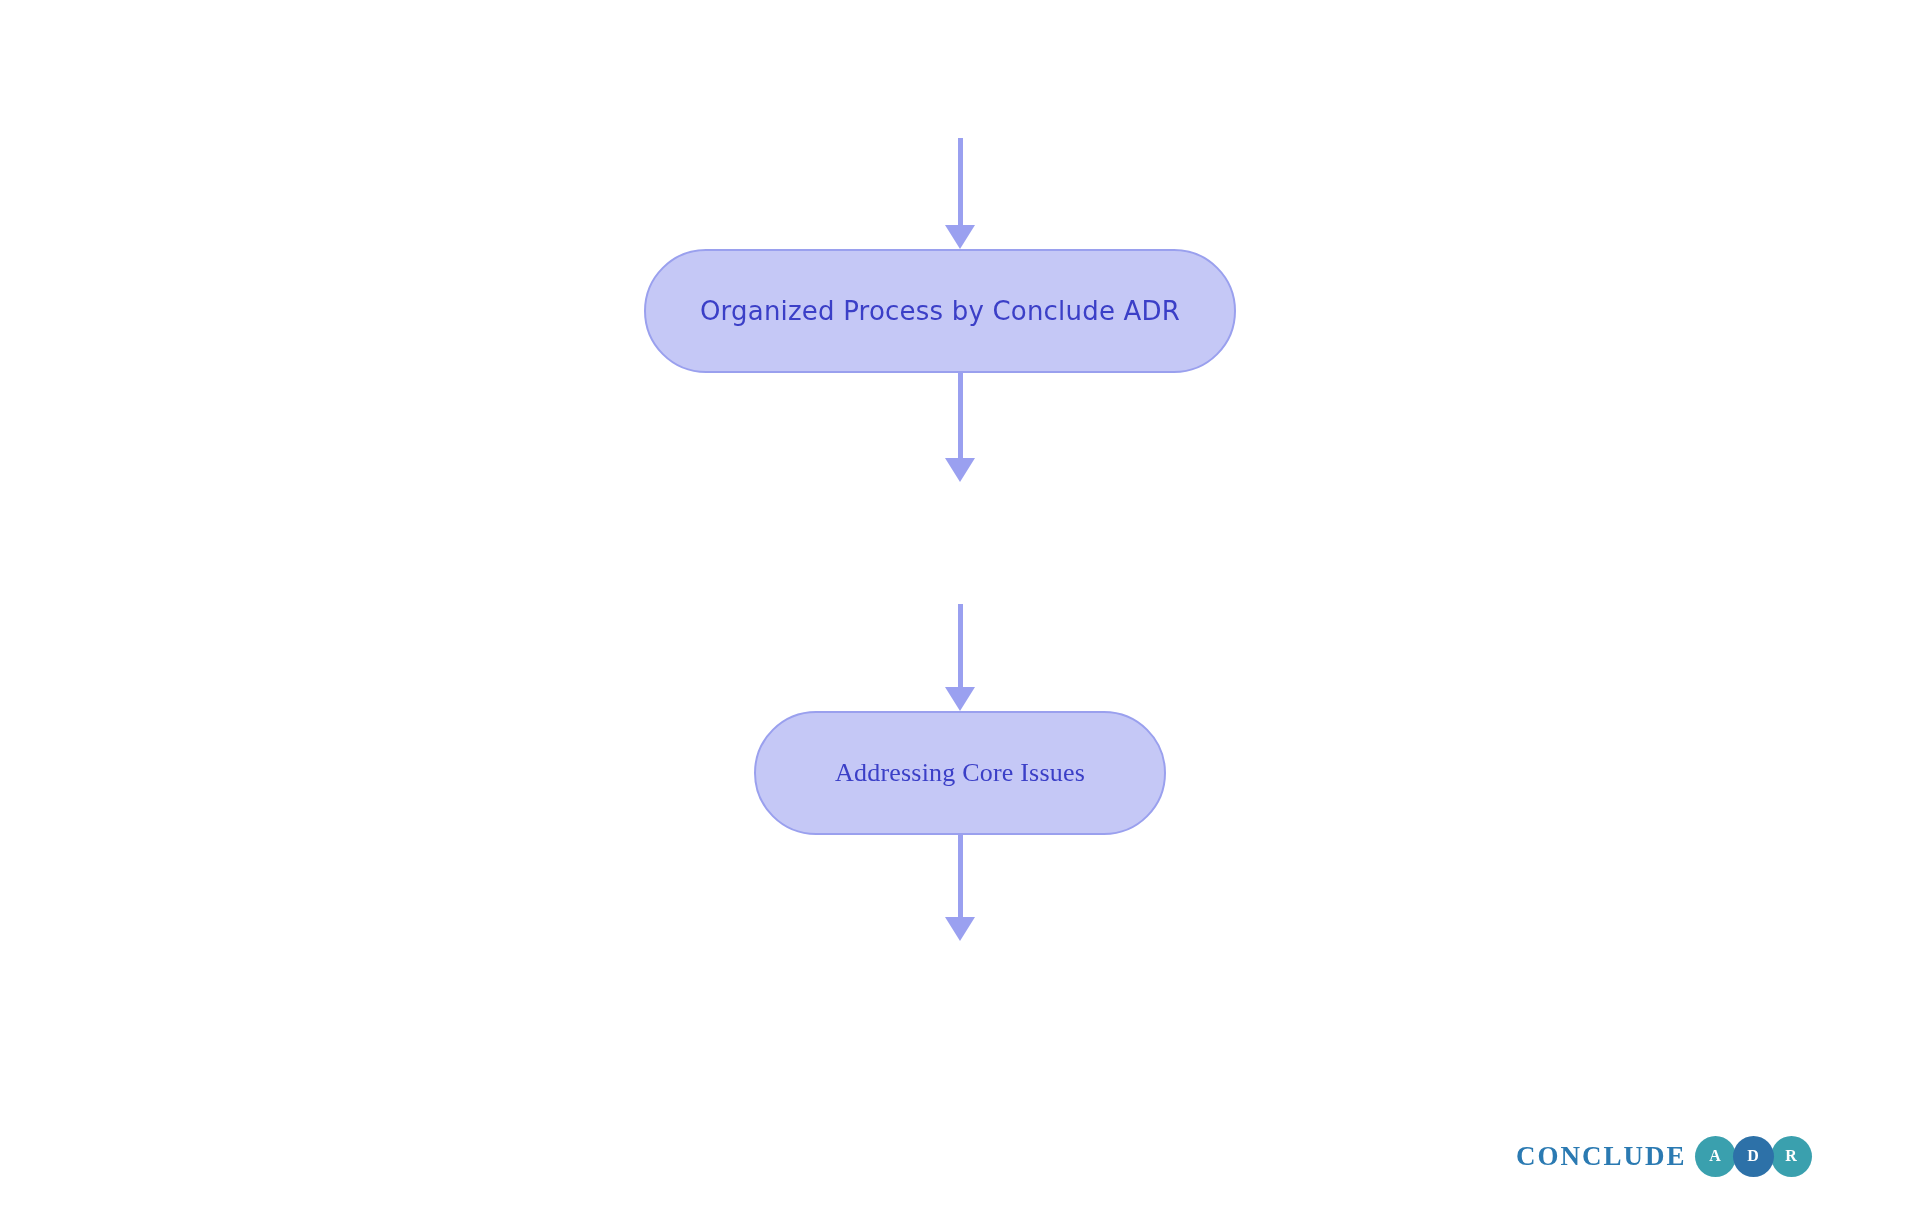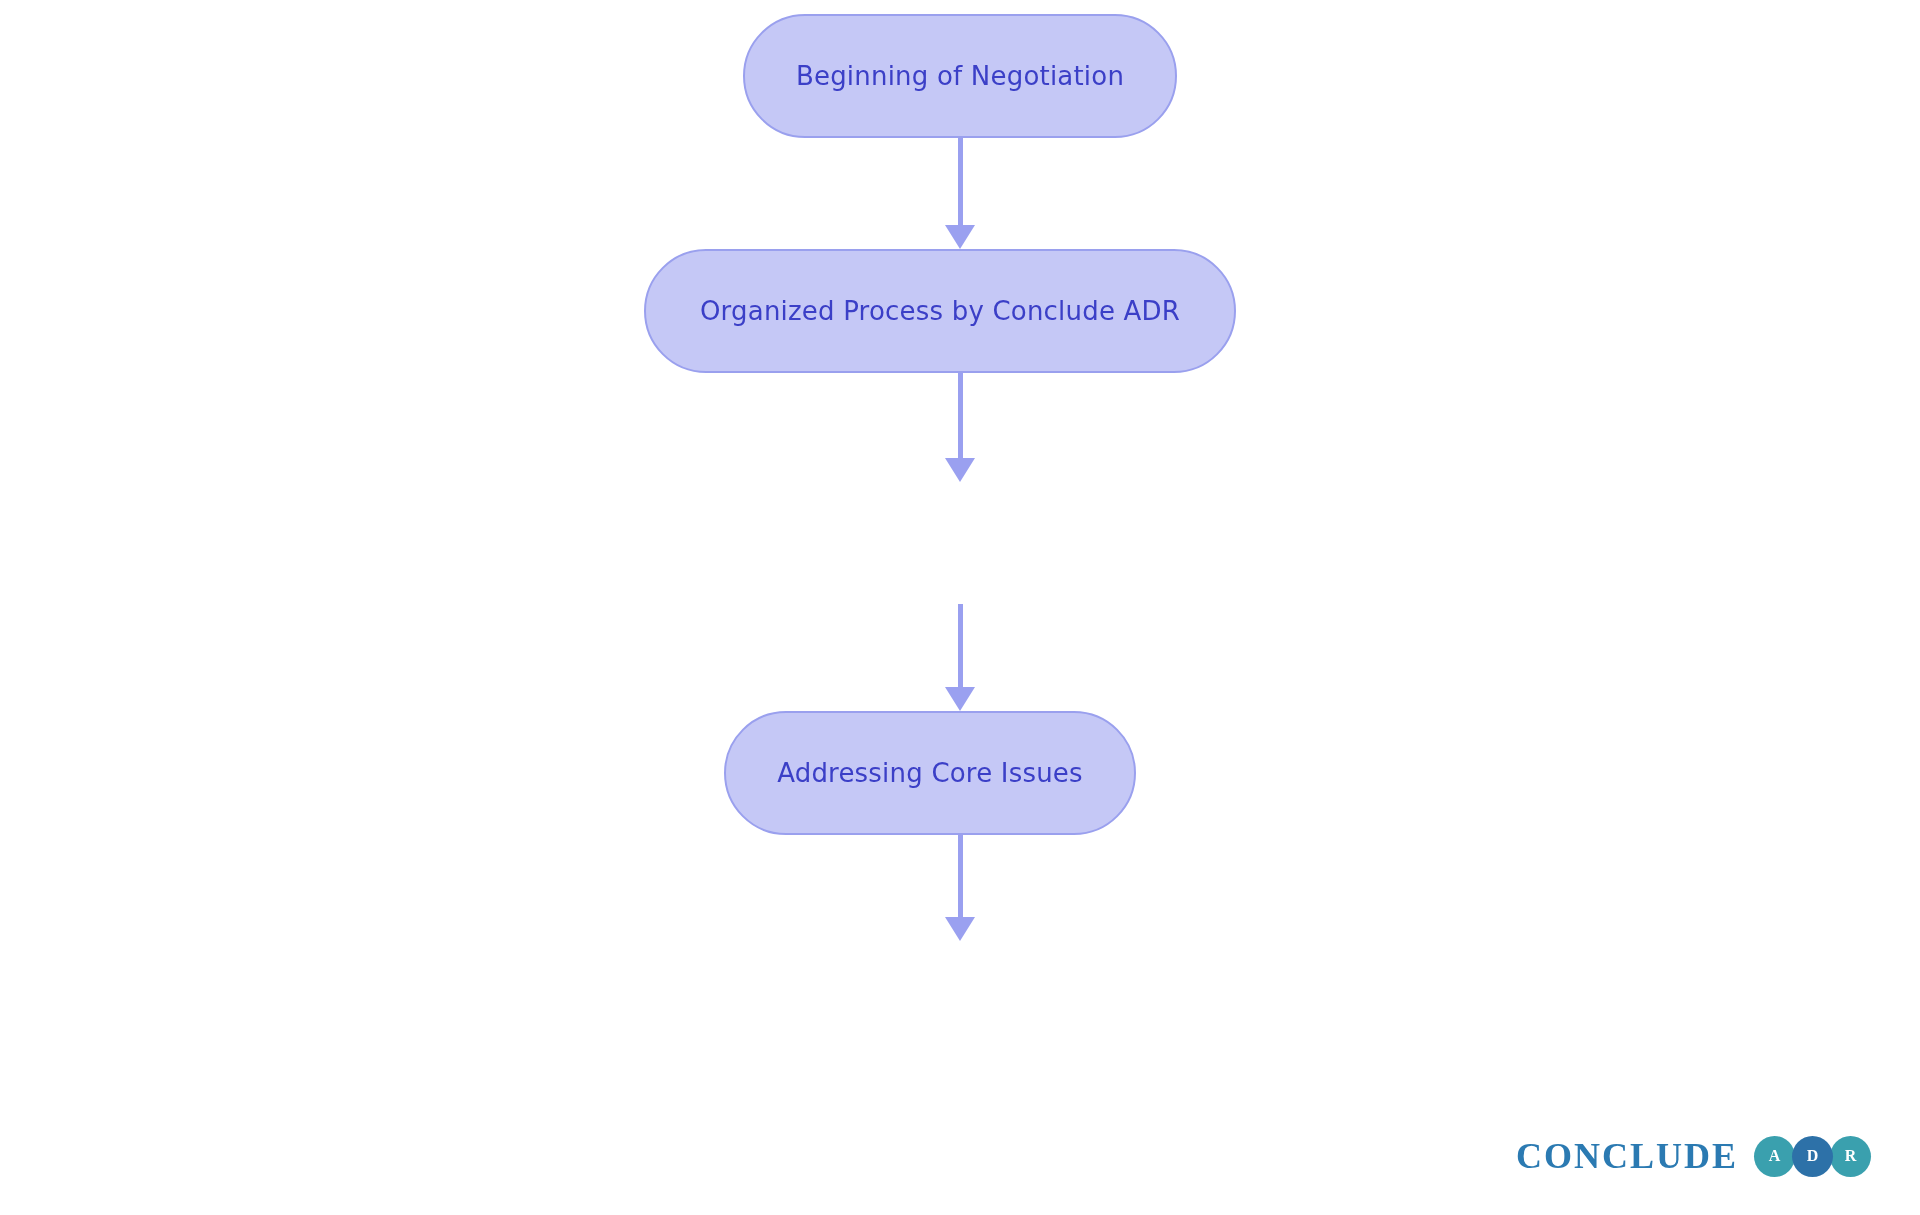--- a/index.html
+++ b/index.html
@@ -30,21 +30,21 @@
   }
   .node span {
     color: #3b3fc7;
     font-size: 26px;
     letter-spacing: 0.2px;
     white-space: nowrap;
   }
   .node1 { left: 743px; top: 14px;  width: 434px; }
   .node2 { left: 644px; top: 249px; width: 592px; }
   .node3 { left: 771px; top: 482px; width: 378px; }
-  .node4 { left: 724px; top: 711px; width: 412px; }
+  .node4 { left: 754px; top: 711px; width: 412px; font-family: Liberation Serif, serif; }
   .node5 { left: 748px; top: 941px; width: 424px; }
 
   
   .arrow {
     position: absolute;
     left: 945px;
     width: 30px;
     display: flex;
     flex-direction: column;
     align-items: center;
@@ -70,24 +70,24 @@
     position: absolute;
     left: 1516px;
     top: 1134px;
     height: 44px;
     display: flex;
     align-items: center;
   }
   .wordmark {
     font-family: "Liberation Serif", "DejaVu Serif", serif;
     font-weight: bold;
-    font-size: 36px;
+    font-size: 27px;
     letter-spacing: 2px;
     color: #2b7ab2;
-    margin-right: 16px;
+    margin-right: 8px;
   }
   .badges {
     display: flex;
     align-items: center;
   }
   .badge {
     width: 41px;
     height: 41px;
     border-radius: 50%;
     display: flex;
@@ -101,23 +101,20 @@
   }
   .badge-a { background: #3aa0ae; z-index: 1; }
   .badge-d { background: #2d71a8; z-index: 2; margin-left: -3px; margin-right: -3px; }
   .badge-r { background: #3aa0ae; z-index: 1; }
 </style>
 </head>
 <body>
 
 <div class="canvas">
 
-  <div class="node node1">
-    <span>Beginning of Negotiation</span>
-  </div>
 
   <div class="arrow arrow1">
     <div class="stem"></div>
     <div class="head"></div>
   </div>
 
   <div class="node node2">
     <span>Organized Process by Conclude ADR</span>
   </div>
 

